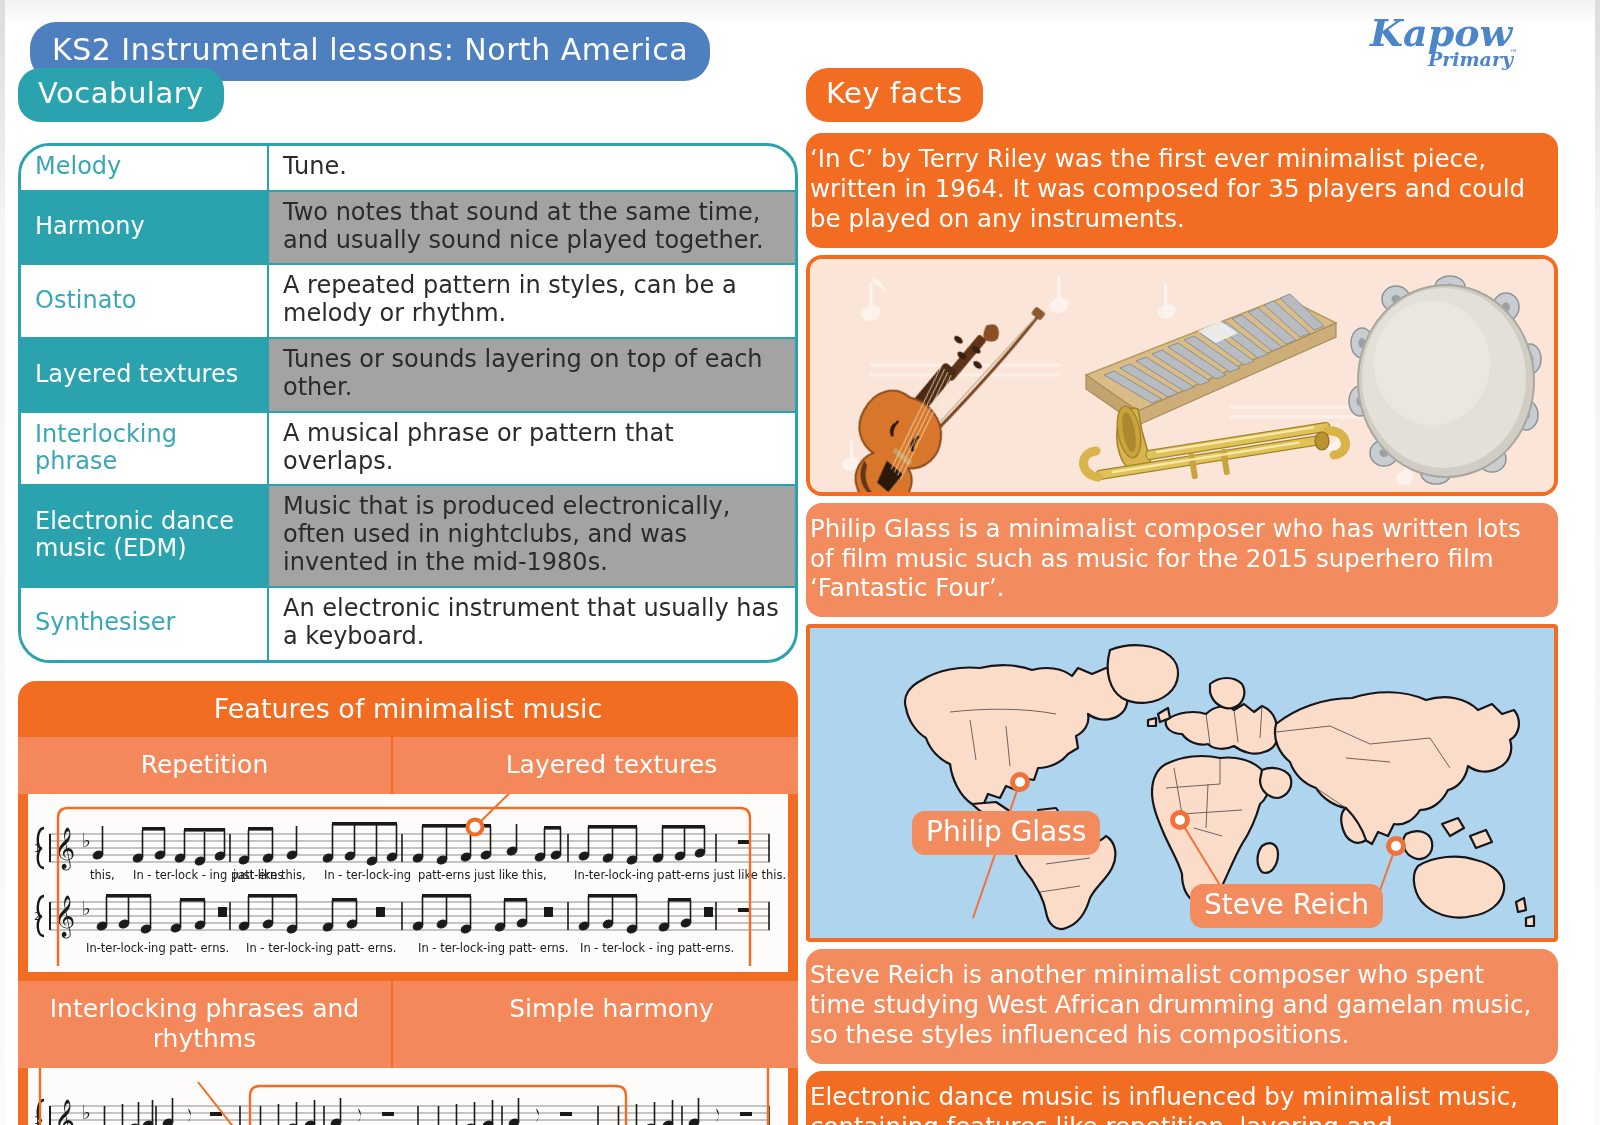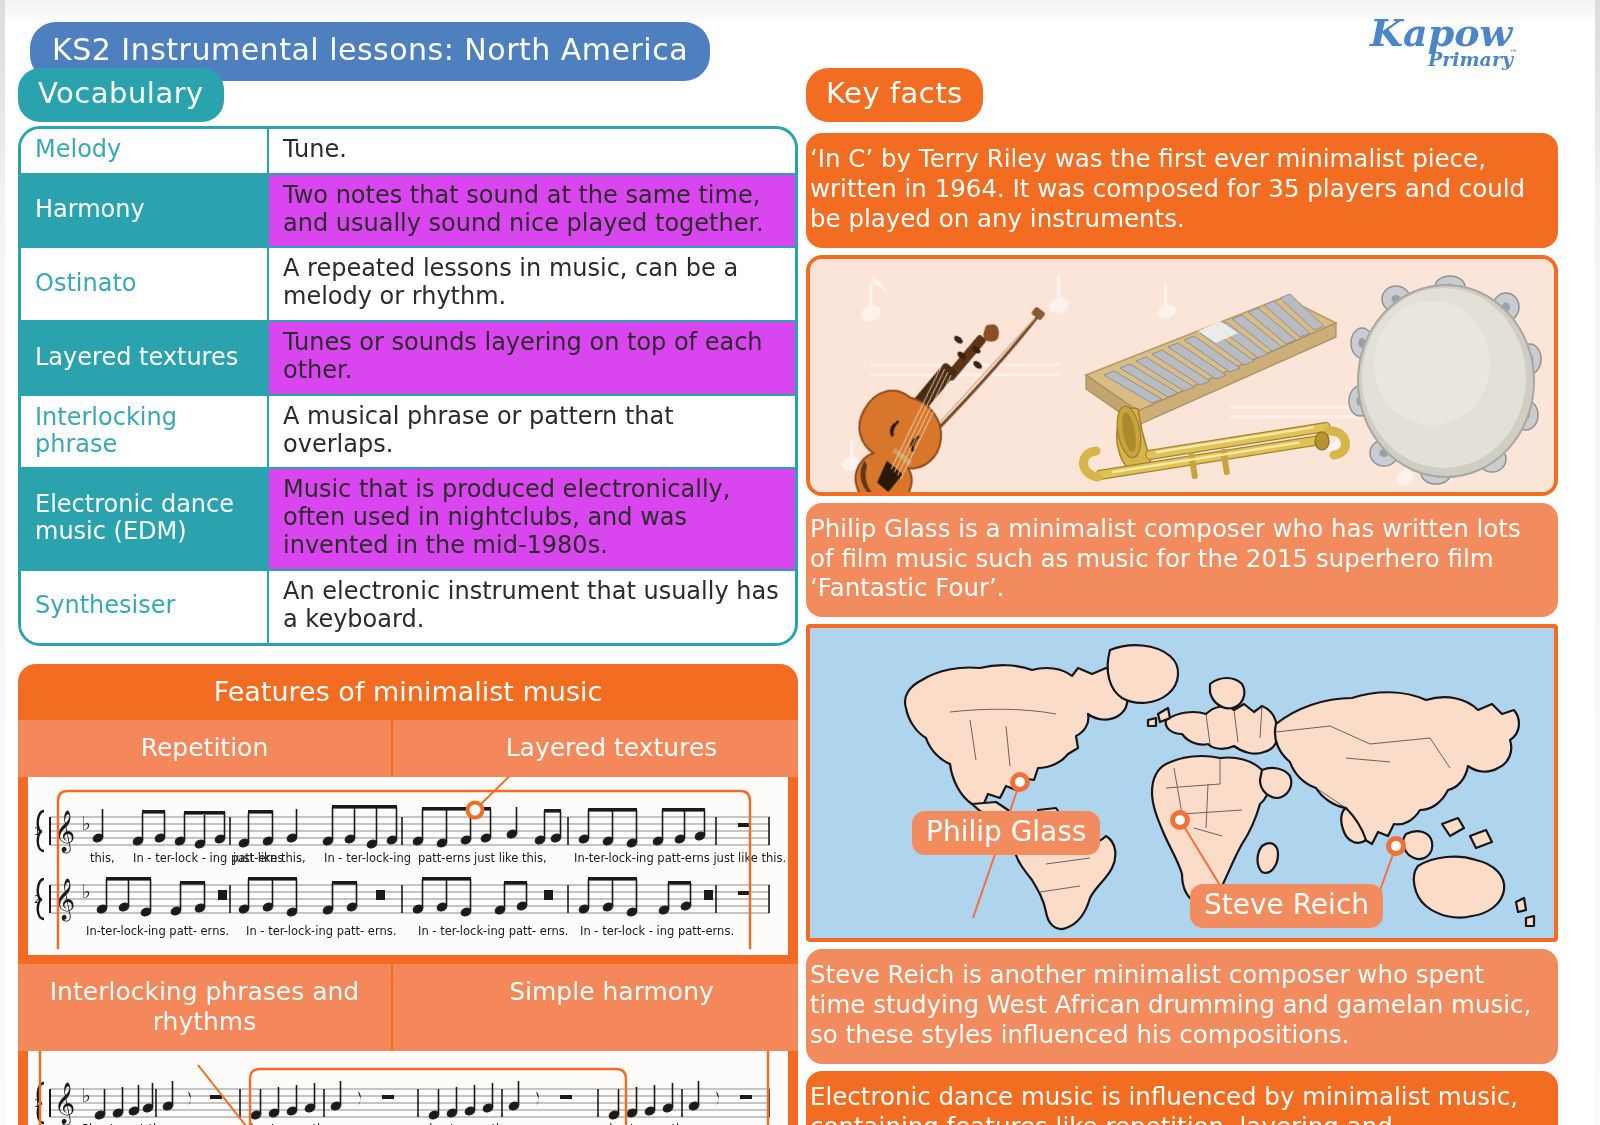--- a/index.html
+++ b/index.html
@@ -44,24 +44,24 @@
   .pill-keyfacts{
     background:#f26c22;
     font-size:29px;
     padding:11px 20px 14px 20px;
   }
 
   
   #left-col{position:absolute;left:18px;top:20px;width:782px;}
 
   .vocab-table{
-    margin-top:4px;
+    margin-top:21px;
     width:780px;
     border:3px solid #2aa3af;
-    border-radius:22px;
+    border-radius:32px;
     overflow:hidden;
     background:#fff;
     box-sizing:border-box;
   }
   .vrow{display:flex;align-items:stretch;border-bottom:2px solid #2aa3af;}
   .vrow:last-child{border-bottom:none;}
   .vterm{
     width:248px;min-width:248px;
     display:flex;align-items:center;
     padding:7px 4px 9px 14px;
@@ -74,21 +74,21 @@
     flex:1;
     display:flex;align-items:center;
     padding:7px 10px 9px 14px;
     box-sizing:border-box;
     font-size:24px;
     color:#2b2b2b;
     line-height:1.16;
   }
   .vrow.light .vterm{background:#ffffff;color:#3aa7b5;}
   .vrow.dark  .vterm{background:#2aa3af;color:#ffffff;}
-  .vrow.dark  .vdef {background:#d946ef;}
+  .vrow.dark  .vdef {background:#a3a3a3;}
 
   
   .features{
     margin-top:18px;
     width:780px;
     background:#f26c22;
     border-radius:18px;
     padding:0 0 11px 0;
     box-sizing:border-box;
     overflow:hidden;
@@ -196,21 +196,21 @@
       <div class="vrow light">
         <div class="vterm">Melody</div>
         <div class="vdef">Tune.</div>
       </div>
       <div class="vrow dark">
         <div class="vterm">Harmony</div>
         <div class="vdef">Two notes that sound at the same time, and usually sound nice played together.</div>
       </div>
       <div class="vrow light">
         <div class="vterm">Ostinato</div>
-        <div class="vdef">A repeated lessons in music, can be a melody or rhythm.</div>
+        <div class="vdef">A repeated pattern in styles, can be a melody or rhythm.</div>
       </div>
       <div class="vrow dark">
         <div class="vterm">Layered textures</div>
         <div class="vdef">Tunes or sounds layering on top of each other.</div>
       </div>
       <div class="vrow light">
         <div class="vterm">Interlocking phrase</div>
         <div class="vdef">A musical phrase or pattern that overlaps.</div>
       </div>
       <div class="vrow dark">

